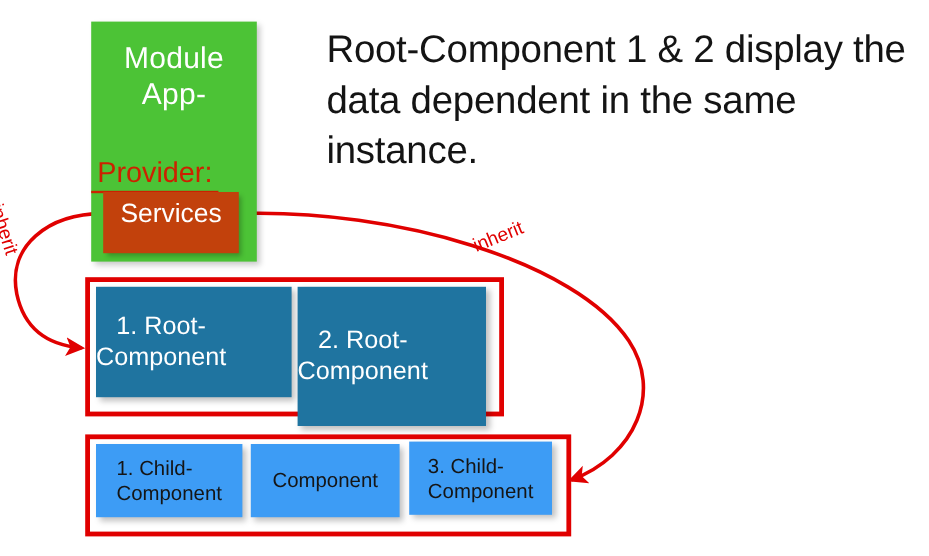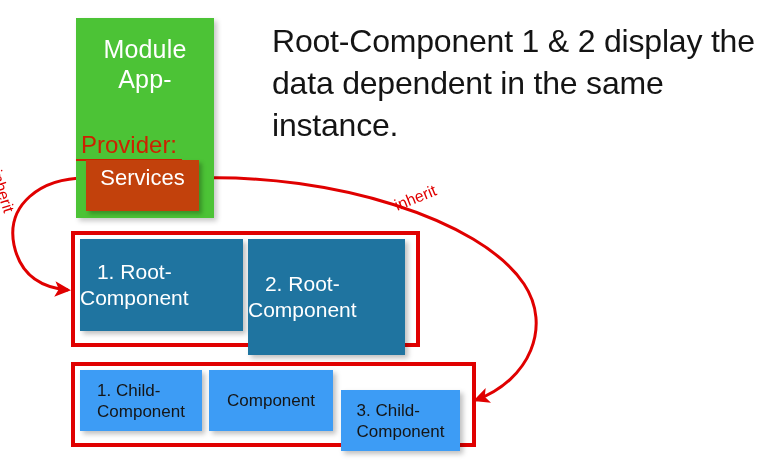--- a/index.html
+++ b/index.html
@@ -123,21 +123,21 @@
     color: #151515;
     font-size: 17px;
     line-height: 21px;
     text-align: left;
     display: flex;
     align-items: center;
     justify-content: center;
   }
   #child-box-1 { left: 80px;  top: 370px; width: 122px; height: 61px; }
   #child-box-2 { left: 209px; top: 370px; width: 124px; height: 61px; }
-  #child-box-3 { left: 341px; top: 390px; width: 119px; height: 61px; }
+  #child-box-3 { left: 341px; top: 368px; width: 119px; height: 61px; }
 
   
   #description {
     position: absolute;
     left: 272px;
     top: 20px;
     width: 492px;
     color: #141414;
     font-size: 32px;
     line-height: 42px;

